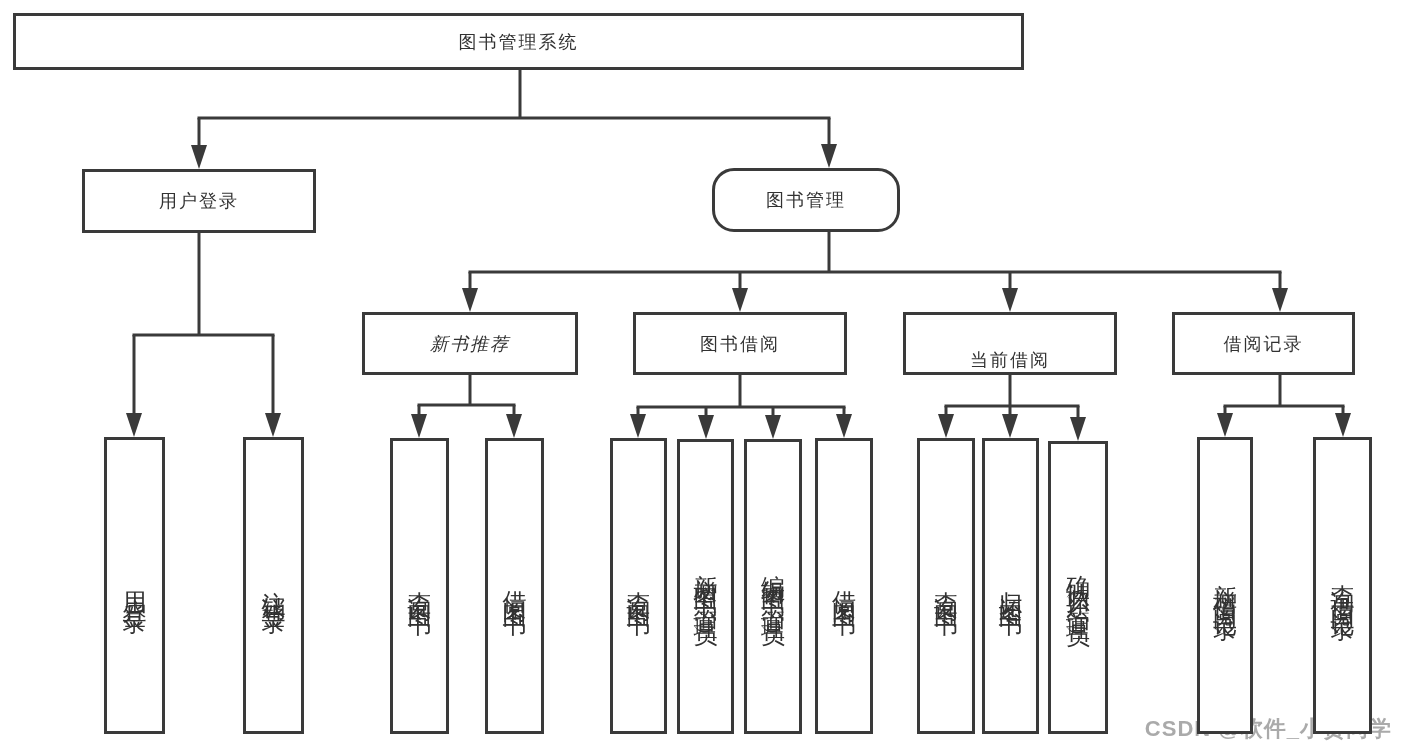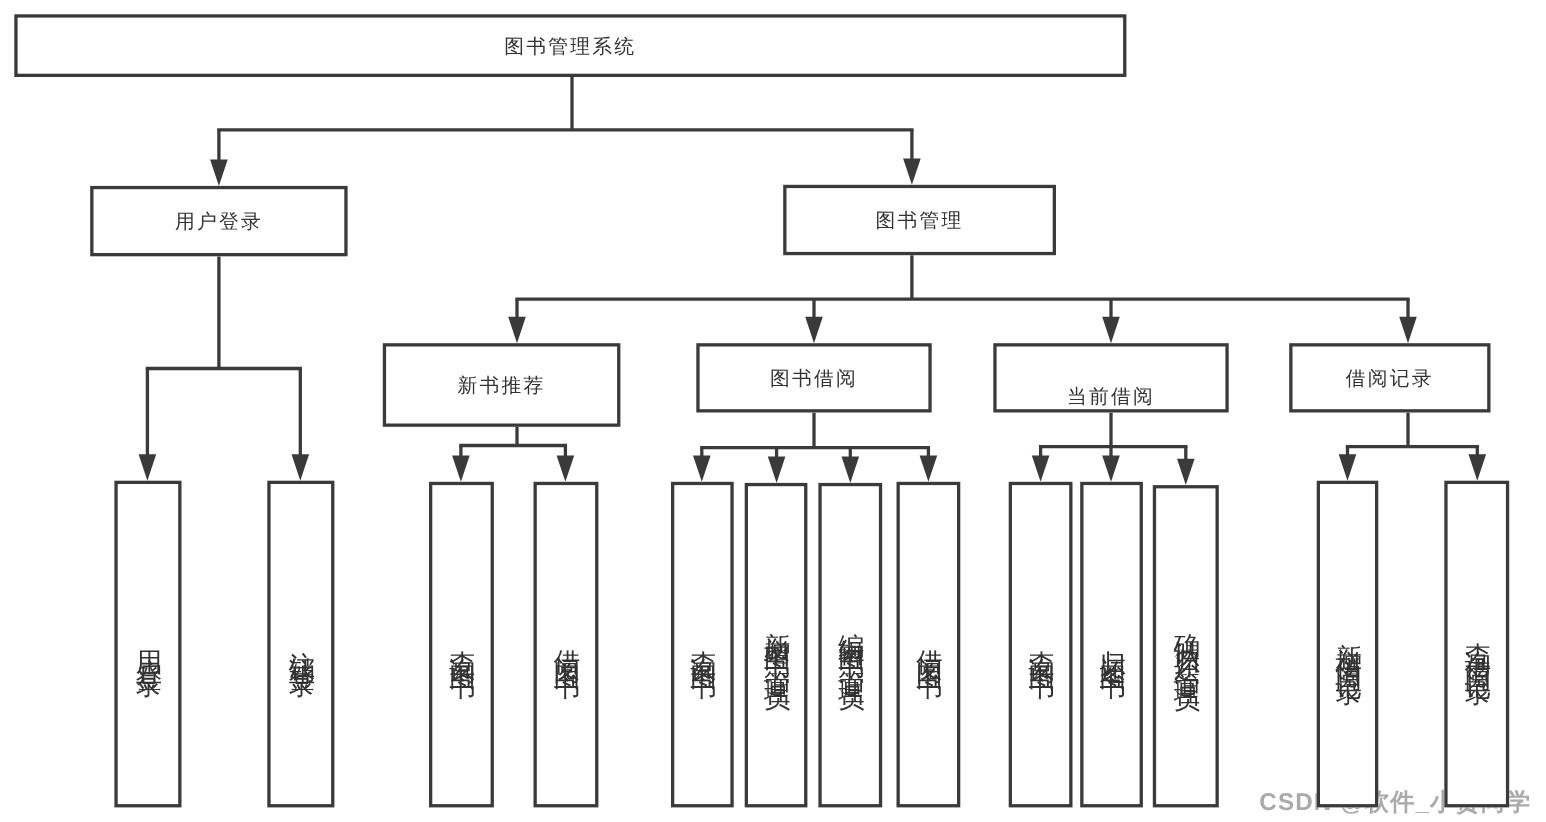--- a/index.html
+++ b/index.html
@@ -135,24 +135,24 @@
         <polygon points="1335,413 1351,413 1343,437"></polygon>
       </g>
     </svg>
   <div id="watermark">CSDN @软件_小贺同学</div>
 <div class="node" style="left: 13px; top: 13px; width: 1011px; height: 57px;">
       <span class="label">图书管理系统</span>
     </div>
     <div class="node" style="left: 82px; top: 169px; width: 234px; height: 64px;">
       <span class="label">用户登录</span>
     </div>
-    <div class="node" style="left: 712px; top: 168px; width: 248px; height: 64px;">
+    <div class="node" style="left: 712px; top: 168px; width: 188px; height: 64px; border-radius: 22px;">
       <span class="label">图书管理</span>
     </div>
-    <div class="node" style="left: 348px; top: 312px; width: 216px; height: 76px;">
+    <div class="node" style="left: 362px; top: 312px; width: 216px; height: 63px; font-style: italic;">
       <span class="label">新书推荐</span>
     </div>
     <div class="node" style="left: 633px; top: 312px; width: 214px; height: 63px;">
       <span class="label">图书借阅</span>
     </div>
     <div class="node" style="left: 903px; top: 312px; width: 214px; height: 63px; align-items: flex-end;">
       <span class="label">当前借阅</span>
     </div>
     <div class="node" style="left: 1172px; top: 312px; width: 183px; height: 63px; font-family: Liberation Serif, serif;">
       <span class="label">借阅记录</span>

